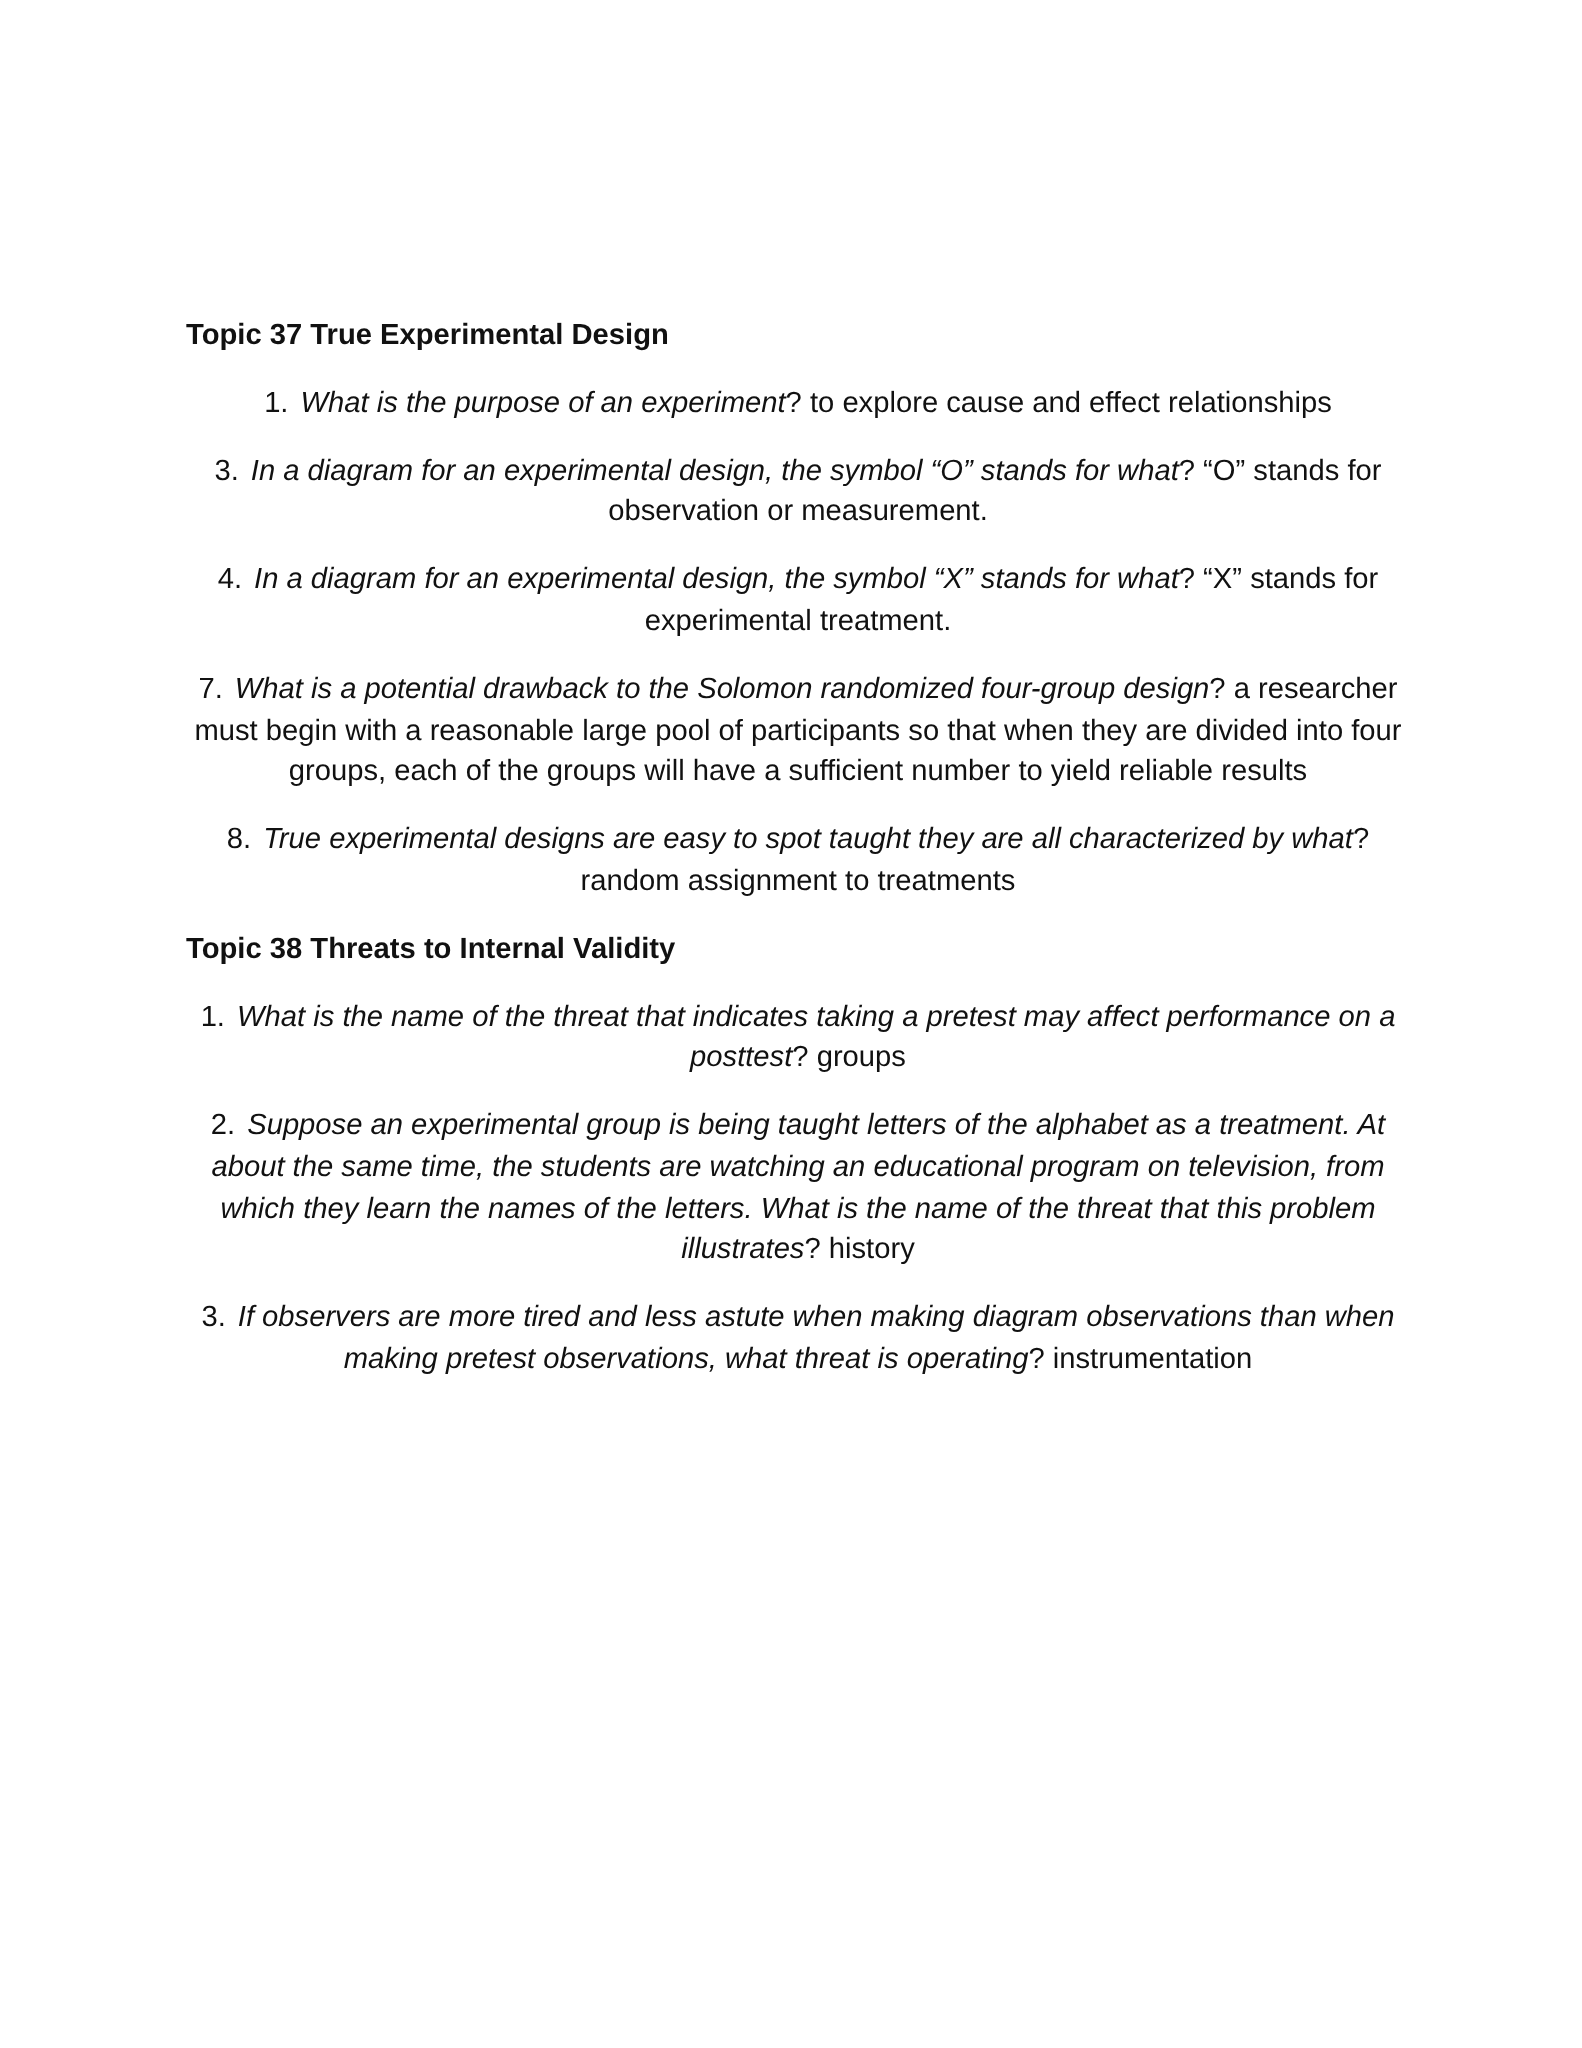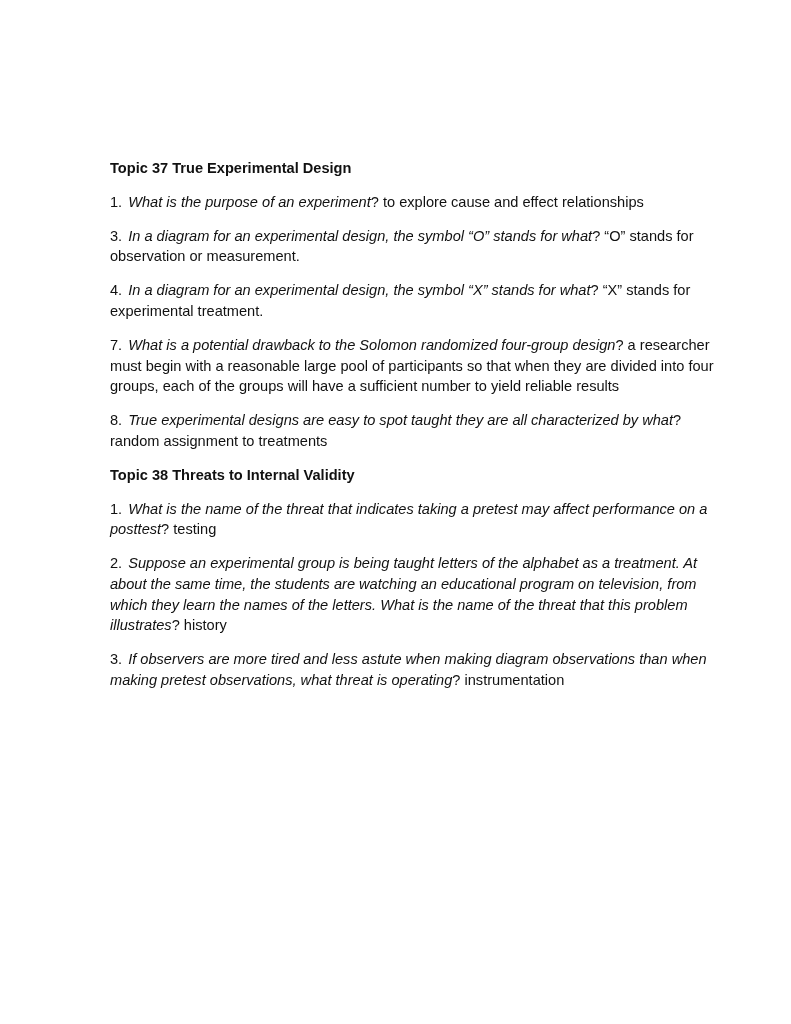--- a/index.html
+++ b/index.html
@@ -10,32 +10,33 @@
   body {
     width: 791px;
     height: 1024px;
     position: relative;
     overflow: hidden;
     font-family: "Liberation Sans", sans-serif;
     color: #111111;
   }
   .page {
     position: absolute;
-    left: 110px;
+    left: 93px;
     top: 158px;
     width: 612px;
     font-size: 14.6px;
     line-height: 20.6px;
   }
   .topic-heading {
     font-weight: bold;
     margin: 0 0 13px 0;
   }
   .qa {
     margin: 0 0 13.5px 0;
+    text-align: center;
   }
   .qa .num {
     margin-right: 6px;
   }
   .qa .q {
     font-style: italic;
   }
   .section + .section {
     margin-top: 0px;
   }
@@ -58,20 +59,20 @@
 
 
     <p class="qa"><span class="num">7.</span><span class="q">What is a potential drawback to the Solomon randomized four-group design</span><span class="a">? a researcher must begin with a reasonable large pool of participants so that when they are divided into four groups, each of the groups will have a sufficient number to yield reliable results</span></p>
 
     <p class="qa"><span class="num">8.</span><span class="q">True experimental designs are easy to spot taught they are all characterized by what</span><span class="a">? random assignment to treatments</span></p>
   </div>
 
   <div class="section">
     <p class="topic-heading">Topic 38 Threats to Internal Validity</p>
 
-    <p class="qa"><span class="num">1.</span><span class="q">What is the name of the threat that indicates taking a pretest may affect performance on a posttest</span><span class="a">? testing</span></p>
+    <p class="qa"><span class="num">1.</span><span class="q">What is the name of the threat that indicates taking a pretest may affect performance on a posttest</span><span class="a">? groups</span></p>
 
     <p class="qa"><span class="num">2.</span><span class="q">Suppose an experimental group is being taught letters of the alphabet as a treatment. At about the same time, the students are watching an educational program on television, from which they learn the names of the letters. What is the name of the threat that this problem illustrates</span><span class="a">? history</span></p>
 
     <p class="qa"><span class="num">3.</span><span class="q">If observers are more tired and less astute when making diagram observations than when making pretest observations, what threat is operating</span><span class="a">? instrumentation</span></p>
   </div>
 
 </div>
 
 </body></html>

